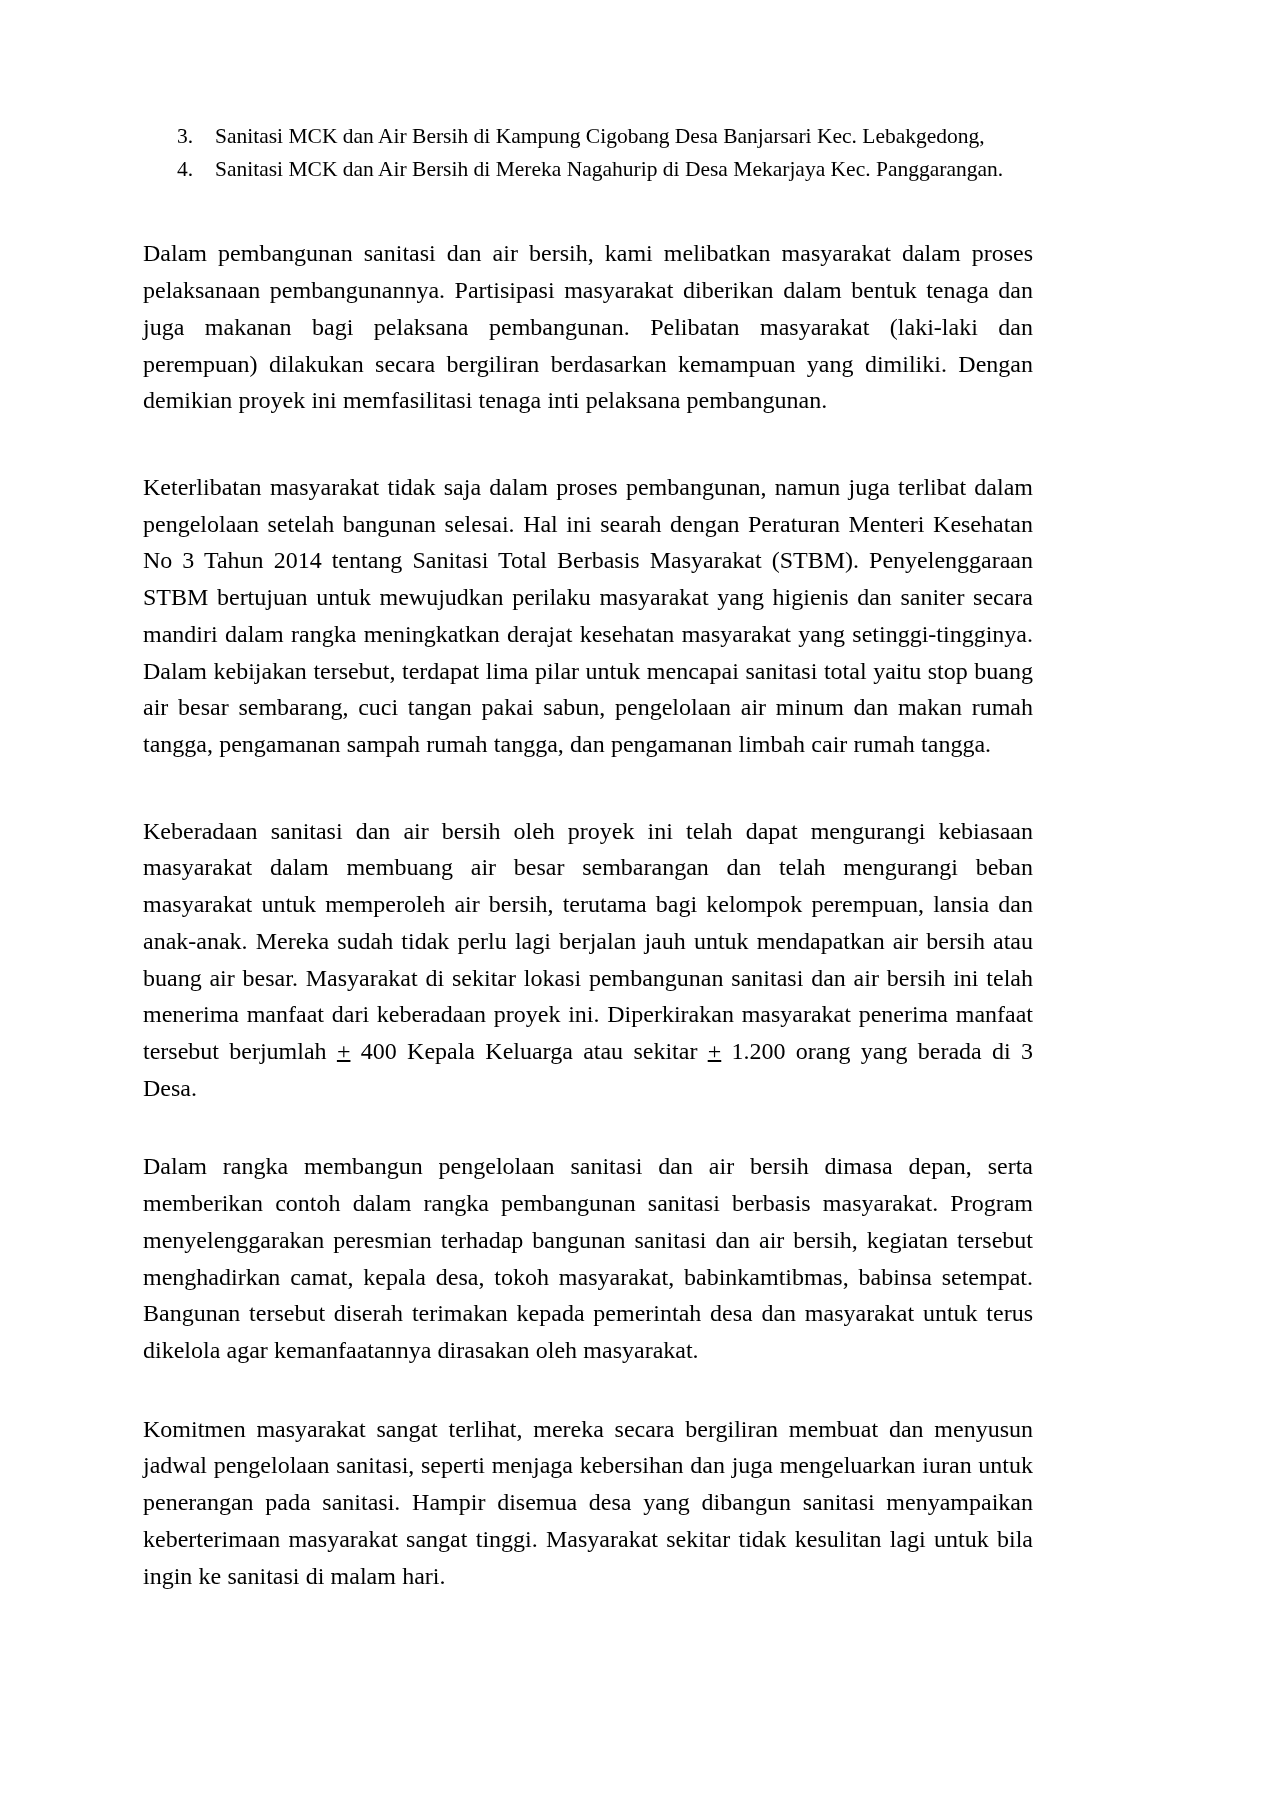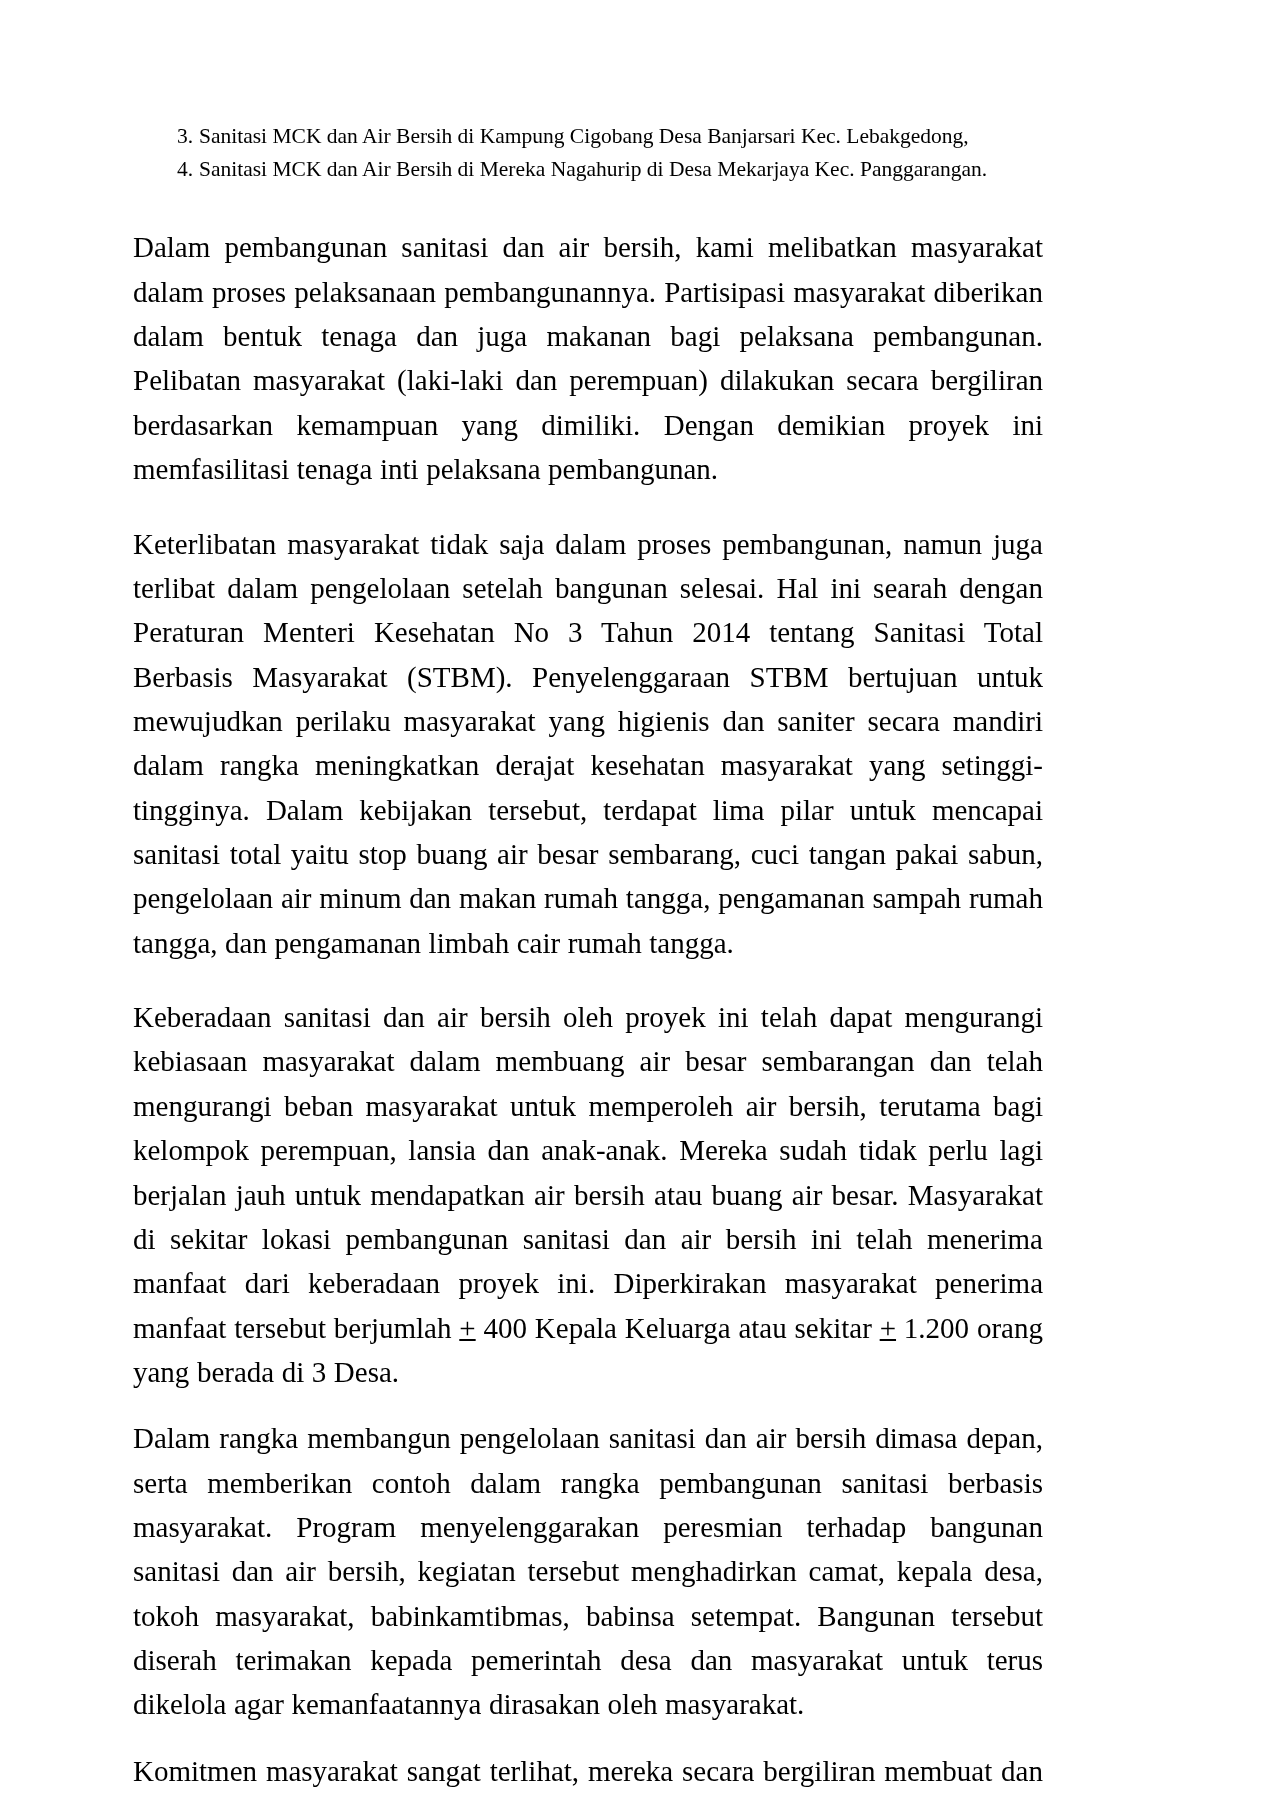--- a/index.html
+++ b/index.html
@@ -45,27 +45,28 @@
   .num-item .marker {
     position: absolute;
     left: 34px;
     top: 0;
     width: 26px;
     text-align: right;
     font-size: 21.5px;
   }
   .num-item .itemtext {
     display: block;
+    margin-left: 16px;
   }
 
   
   .para {
-    font-size: 29px;
+    font-size: 24px;
     line-height: 1.53;
-    margin: 0;
+    margin: 10px;
     text-align: justify;
     text-justify: inter-word;
     -webkit-hyphens: none;
     hyphens: none;
   }
   .para.loose {
     
     word-spacing: 0.01em;
   }
   .gap-lg { height: 40px; }

